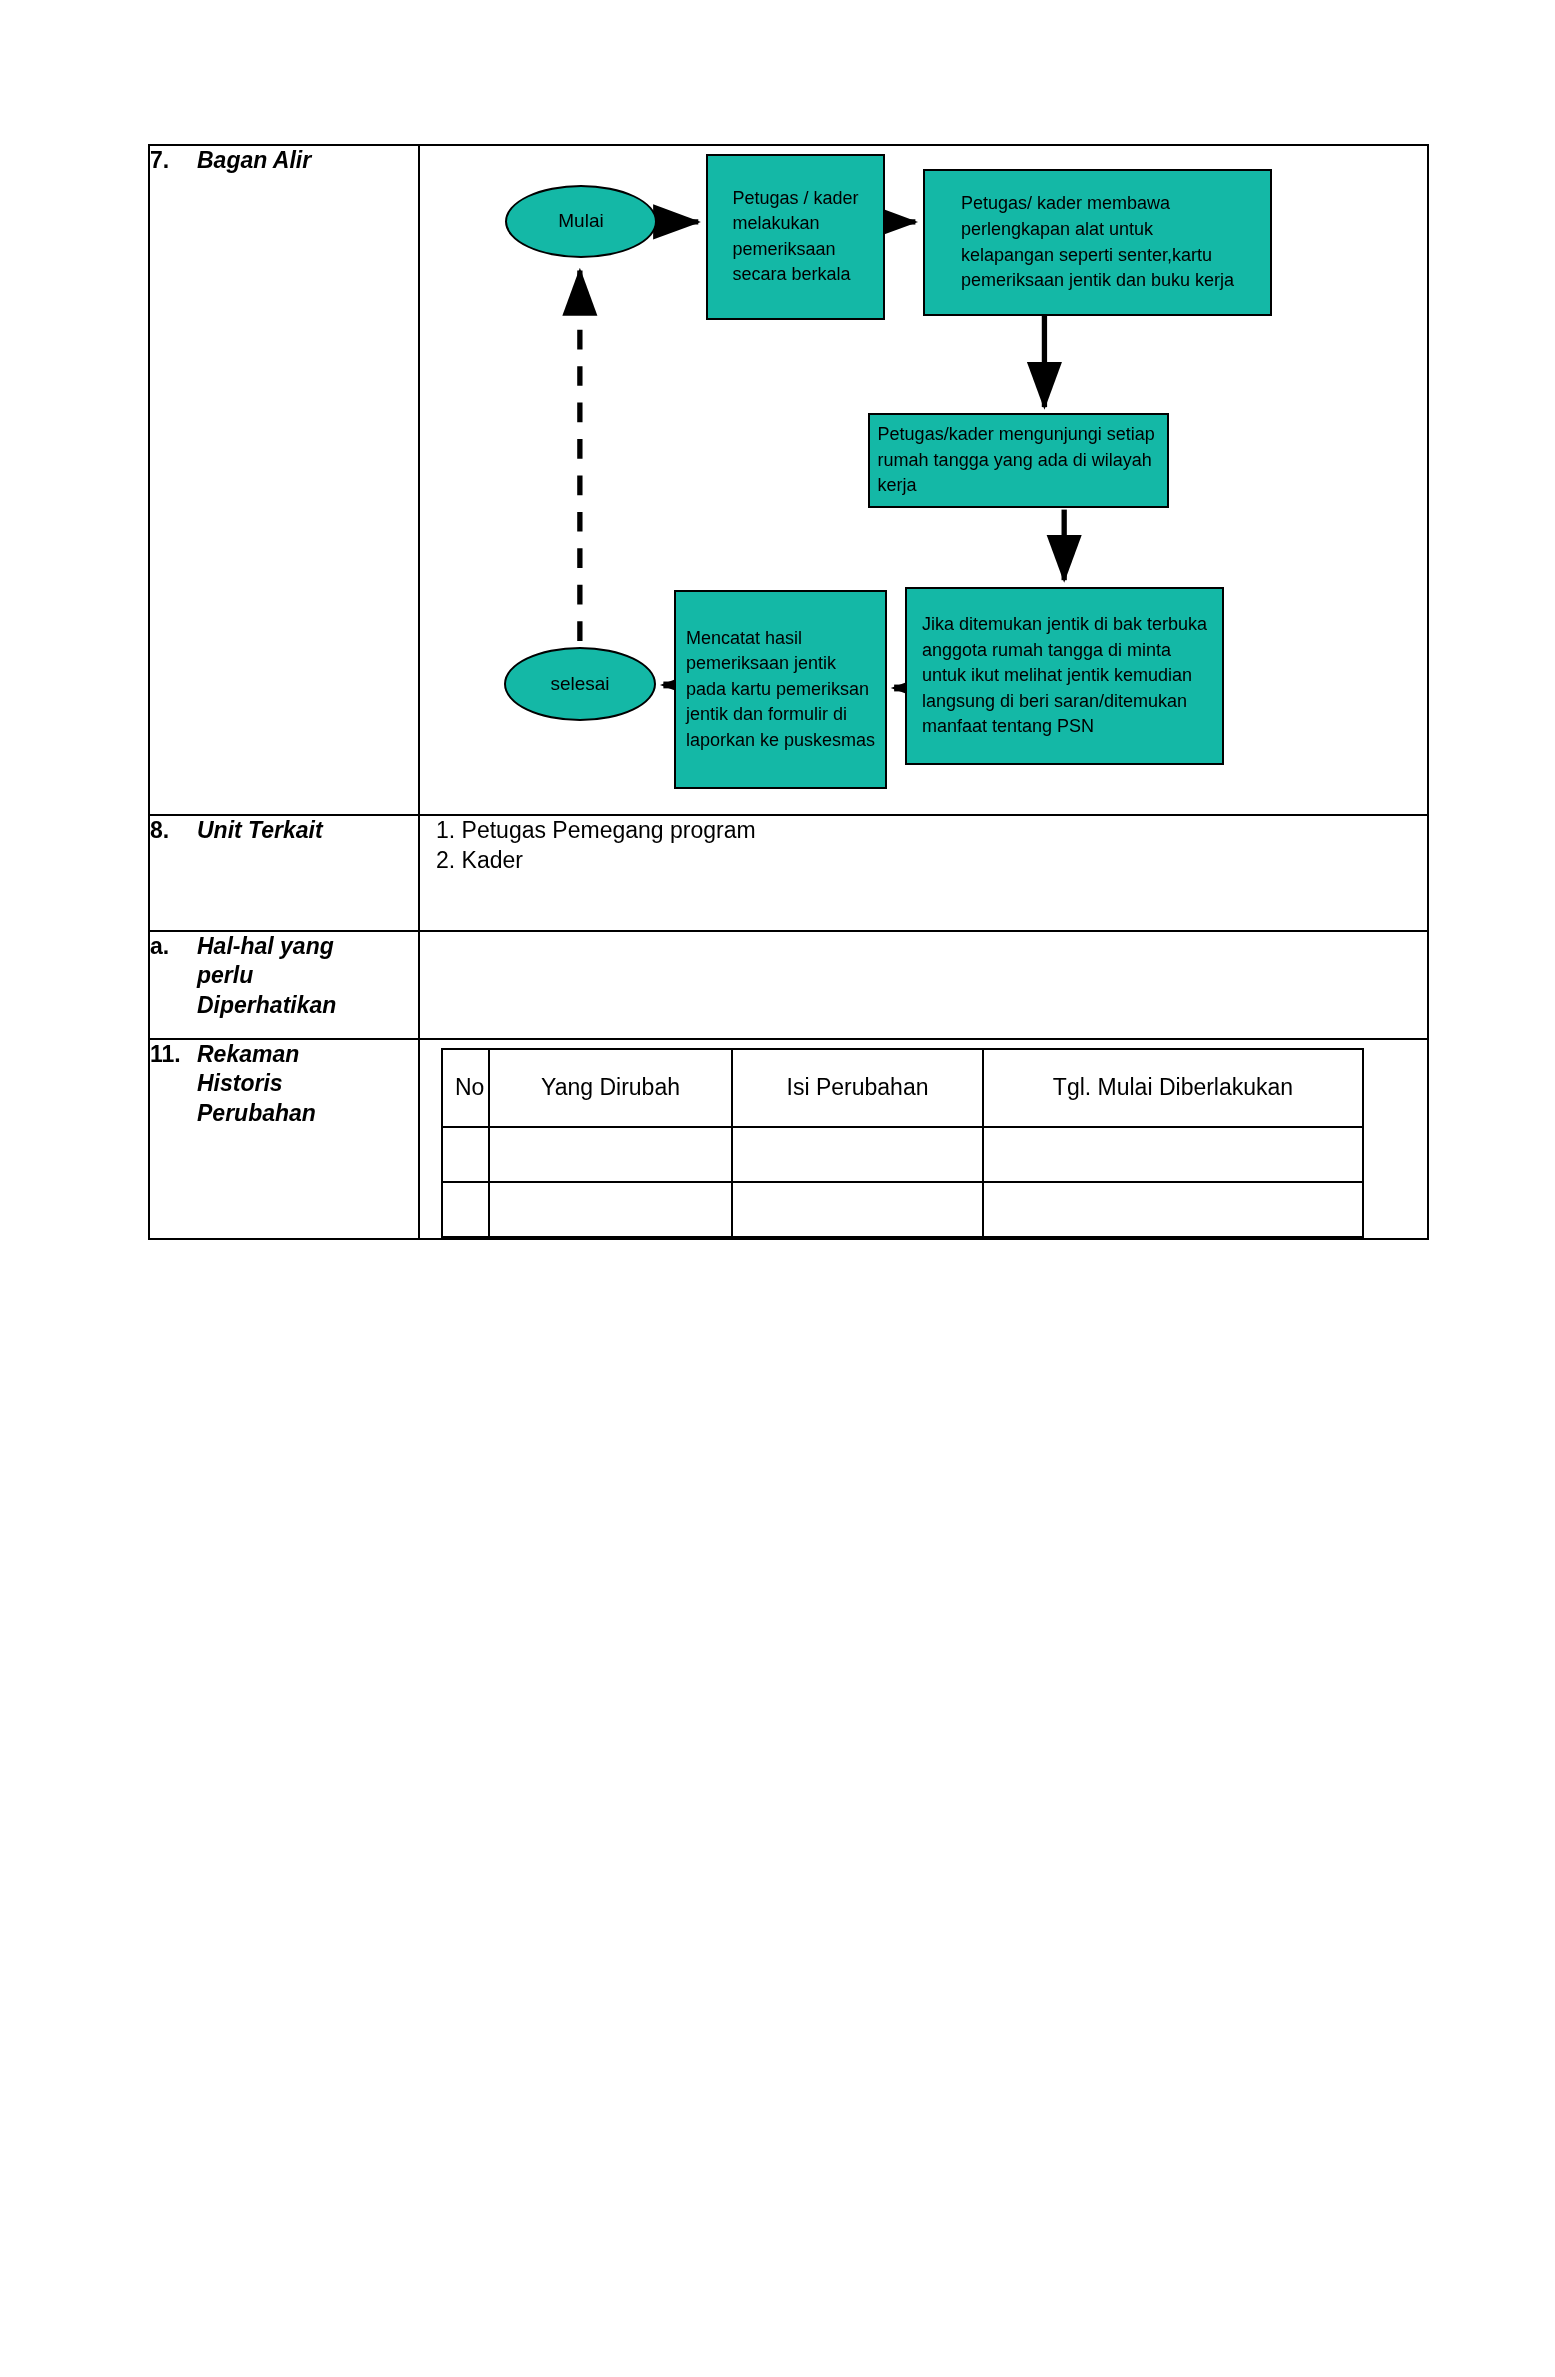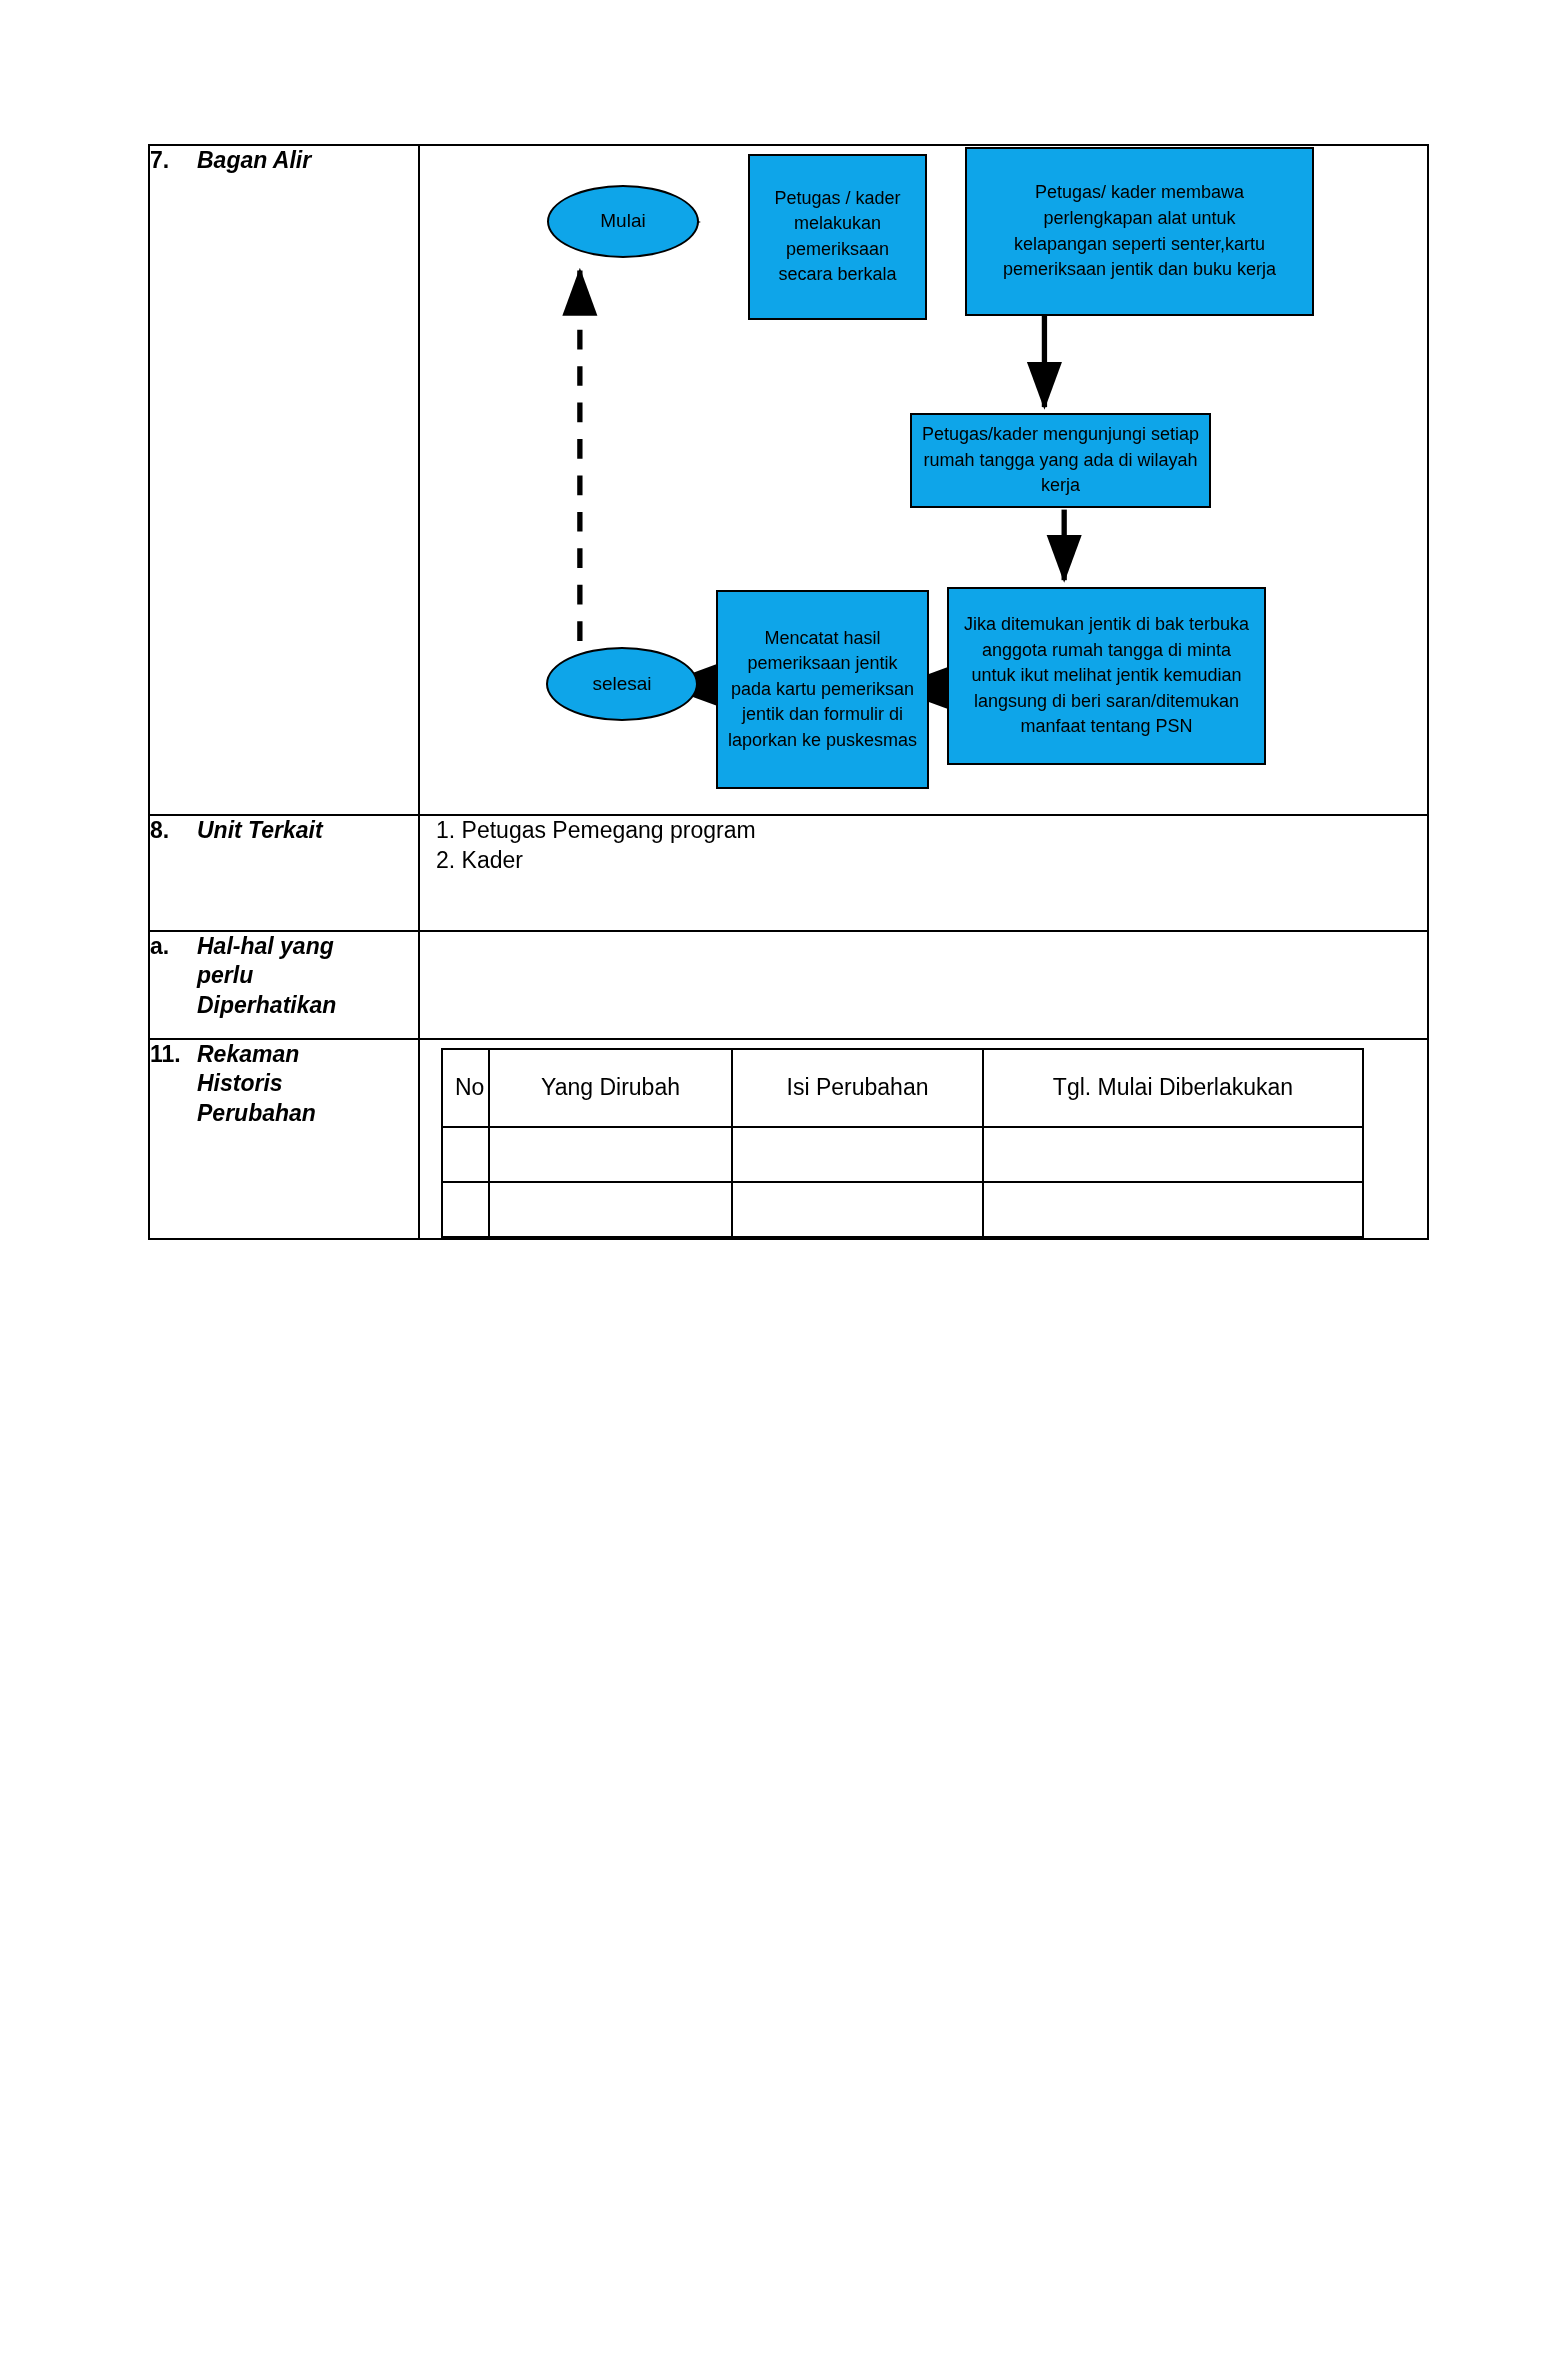--- a/index.html
+++ b/index.html
@@ -78,40 +78,39 @@
     left: 0; top: 0;
     width: 1009px;
     height: 668px;
   }
   .node {
     position: absolute;
     box-sizing: border-box;
     display: flex;
     align-items: center;
     justify-content: center;
-    text-align: center;
+    text-align: left;
     font-size: 18px;
     line-height: 1.42;
-    background: #0ea5e9;
-    margin-left: 42px;
+    background: #14b8a6;
   }
   .node.box {
     border: 2.3px solid #000;
     padding: 4.6px 7.6px;
   }
   .node.ellipse {
     border: 2.3px solid #000;
     border-radius: 50%;
     font-size: 19px;
   }
 
   
   #node-mulai      { left: 85px;  top: 39px;  width: 152px; height: 73px; }
   #node-berkala    { left: 286px;  top: 7.6px;  width: 179px; height: 166px; }
-  #node-perlengkapan{ left: 503px; top: 1px;  width: 349px; height: 169px; }
+  #node-perlengkapan{ left: 503px; top: 23px;  width: 349px; height: 147px; }
   #node-kunjungi   { left: 448px;  top: 267px; width: 301px; height: 95px; }
   #node-jika       { left: 485px;  top: 441px; width: 319px; height: 178px; }
   #node-mencatat   { left: 254px;  top: 444px; width: 213px; height: 199px; }
   #node-selesai    { left: 84px;  top: 501px; width: 152px; height: 74px; }
 
   
   .hist-cell { padding: 0; }
   .hist-wrap { padding: 7.6px 0 0 21px; }
   .hist-table {
     border-collapse: collapse;

